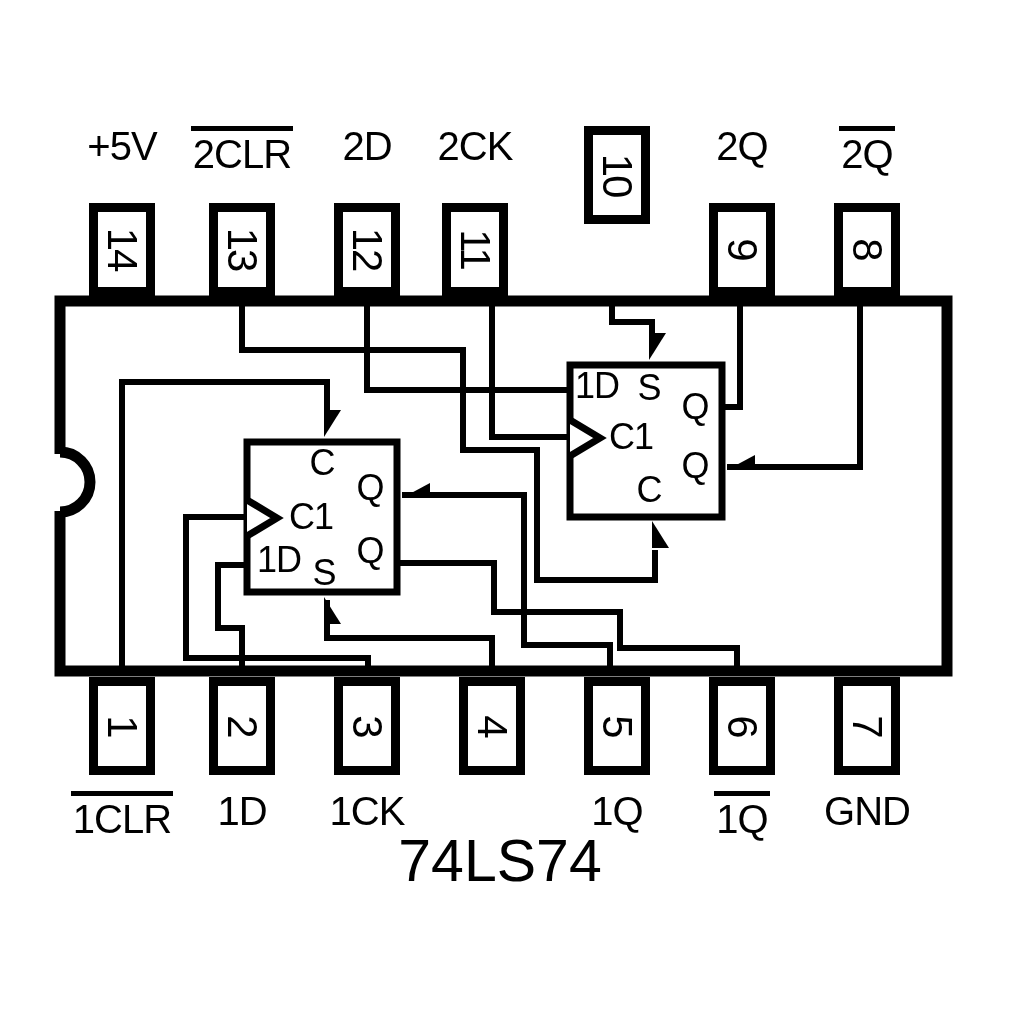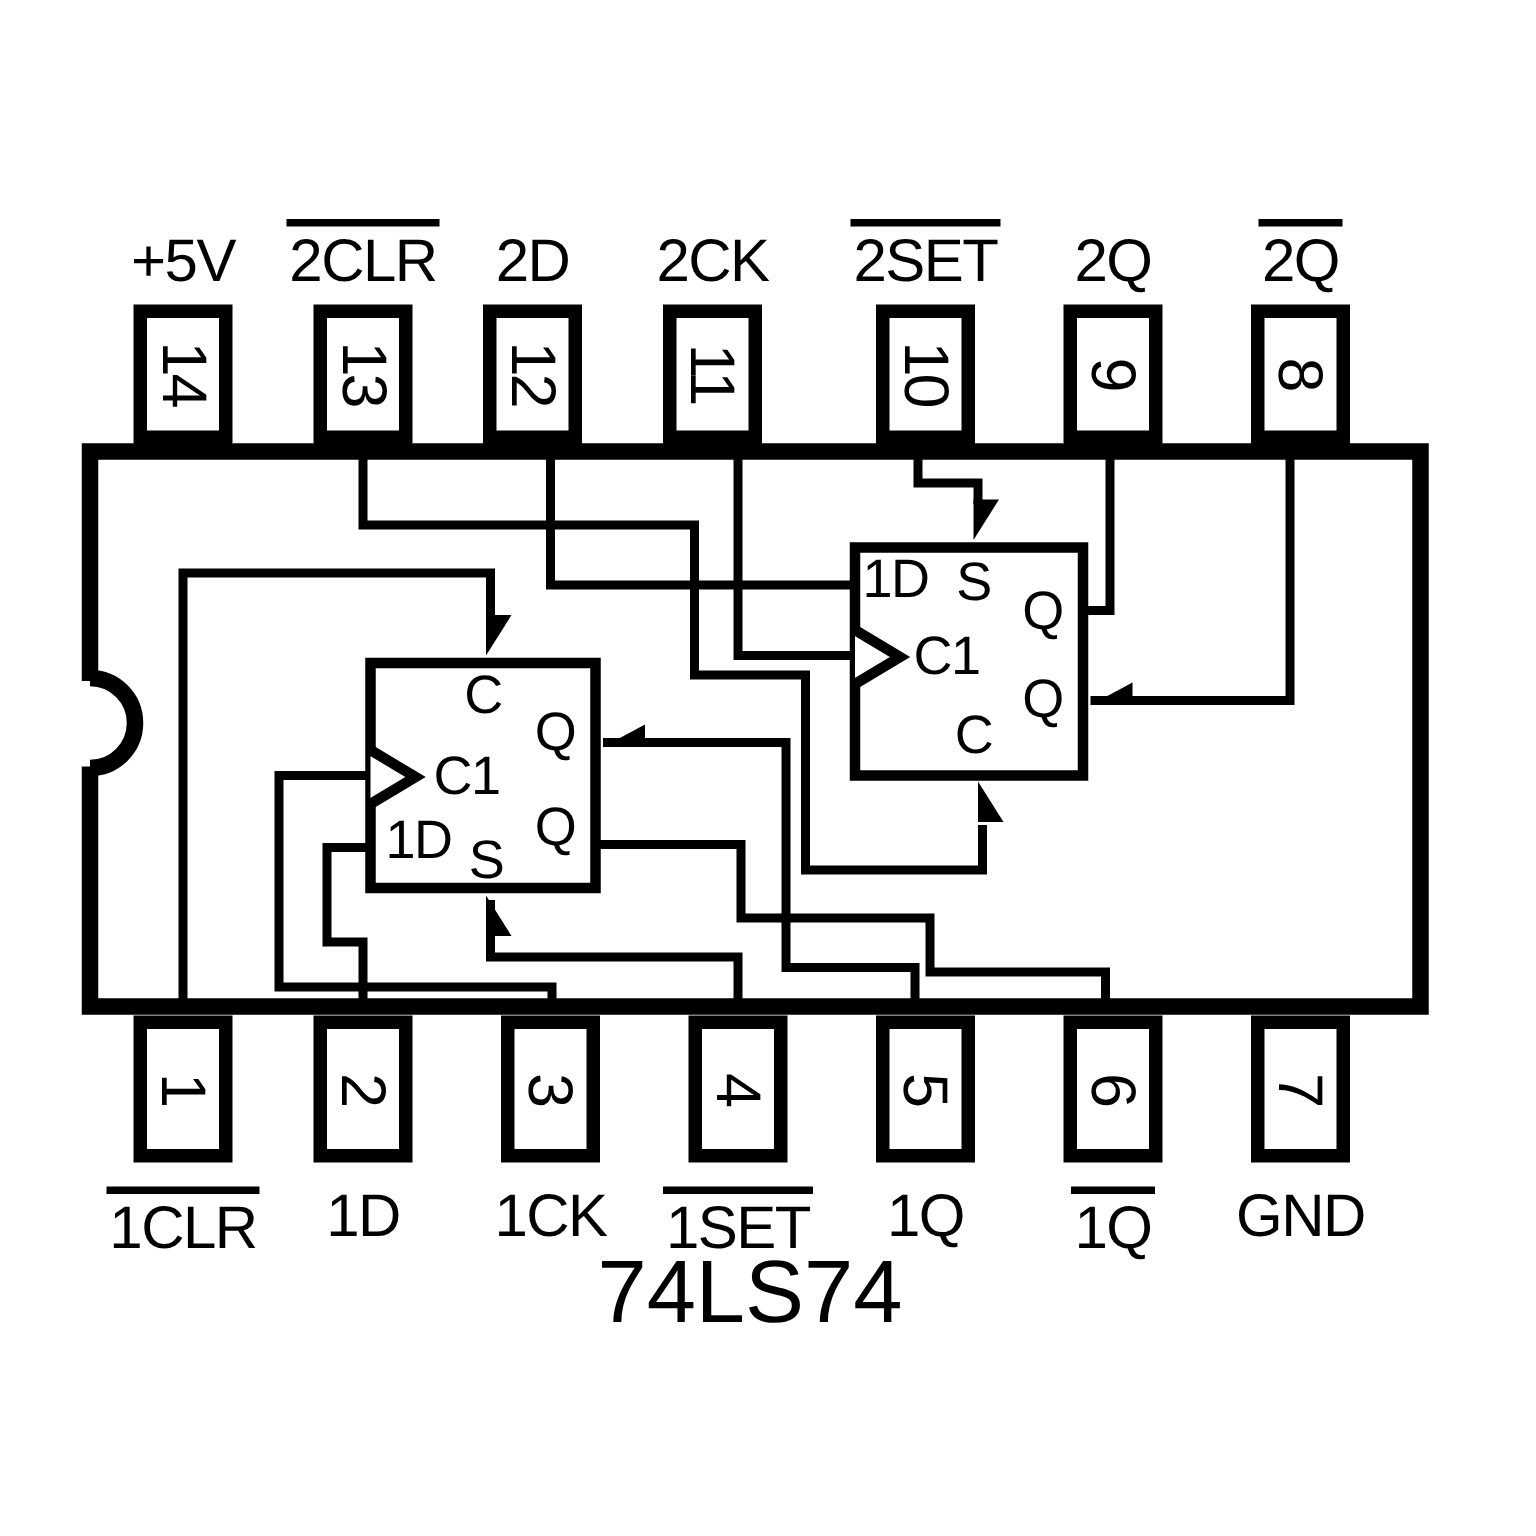--- a/index.html
+++ b/index.html
@@ -4,21 +4,21 @@
 <style>
   html,body{margin:0;padding:0;background:#fff;}
   #canvas{position:relative;width:1024px;height:1024px;background:#fff;overflow:hidden;
           font-family:"Liberation Sans", sans-serif;color:#000;}
   svg{position:absolute;left:0;top:0;}
   .pin-col{position:absolute;width:150px;display:flex;flex-direction:column;align-items:center;}
   .pin-col.top{height:170px;}
   .pin-box{width:66px;height:98px;border:9px solid #000;background:#fff;box-sizing:border-box;
            display:flex;align-items:center;justify-content:center;}
   .pin-num{font-size:42px;line-height:1;transform:rotate(90deg);letter-spacing:-2px;}
-  .pin-label-wrap{display:flex;align-items:flex-end;justify-content:center;}
+  .pin-label-wrap{display:flex;justify-content:center;}
   .pin-col.top .pin-label-wrap{height:72px;margin-bottom:9px;}
   .pin-col.bottom .pin-label-wrap{margin-top:16px;align-items:flex-start;}
   .lbl{display:inline-block;font-size:40px;line-height:1;padding:0 2px;letter-spacing:-1px;}
   .lbl.overline{border-top:5px solid #000;padding-top:3px;}
   .ff-label{position:absolute;font-size:36px;line-height:1;transform:translate(-50%,-50%);
             letter-spacing:-1px;}
   .title{position:absolute;left:500px;top:832px;transform:translateX(-50%);
          font-size:59px;line-height:1;letter-spacing:0px;}
 </style>
 </head>
@@ -73,40 +73,37 @@
       </div>
   </div>
   <div class="pin-col top" style="left:167px;top:126px">
     <div class="pin-label-wrap">
         <span class="lbl overline">2CLR</span>
       </div>
     <div class="pin-box">
         <span class="pin-num">13</span>
       </div>
   </div>
-  <div class="pin-col top" style="left:280px;top:126px">
+  <div class="pin-col top" style="left:292px;top:126px">
     <div class="pin-label-wrap">
         <span class="lbl">2D</span>
       </div>
     <div class="pin-box">
         <span class="pin-num">12</span>
       </div>
   </div>
   <div class="pin-col top" style="left:400px;top:126px">
     <div class="pin-label-wrap">
         <span class="lbl">2CK</span>
       </div>
     <div class="pin-box">
         <span class="pin-num">11</span>
       </div>
   </div>
   <div class="pin-col top" style="left:542px;top:126px">
-    <div class="pin-label-wrap">
-        <span class="lbl overline">2SET</span>
-      </div>
     <div class="pin-box">
         <span class="pin-num">10</span>
       </div>
   </div>
   <div class="pin-col top" style="left:667px;top:126px">
     <div class="pin-label-wrap">
         <span class="lbl">2Q</span>
       </div>
     <div class="pin-box">
         <span class="pin-num">9</span>
@@ -142,23 +139,20 @@
         <span class="pin-num">3</span>
       </div>
     <div class="pin-label-wrap">
         <span class="lbl">1CK</span>
       </div>
   </div>
   <div class="pin-col bottom" style="left:417px;top:677px">
     <div class="pin-box">
         <span class="pin-num">4</span>
       </div>
-    <div class="pin-label-wrap">
-        <span class="lbl overline">1SET</span>
-      </div>
   </div>
   <div class="pin-col bottom" style="left:542px;top:677px">
     <div class="pin-box">
         <span class="pin-num">5</span>
       </div>
     <div class="pin-label-wrap">
         <span class="lbl">1Q</span>
       </div>
   </div>
   <div class="pin-col bottom" style="left:667px;top:677px">

